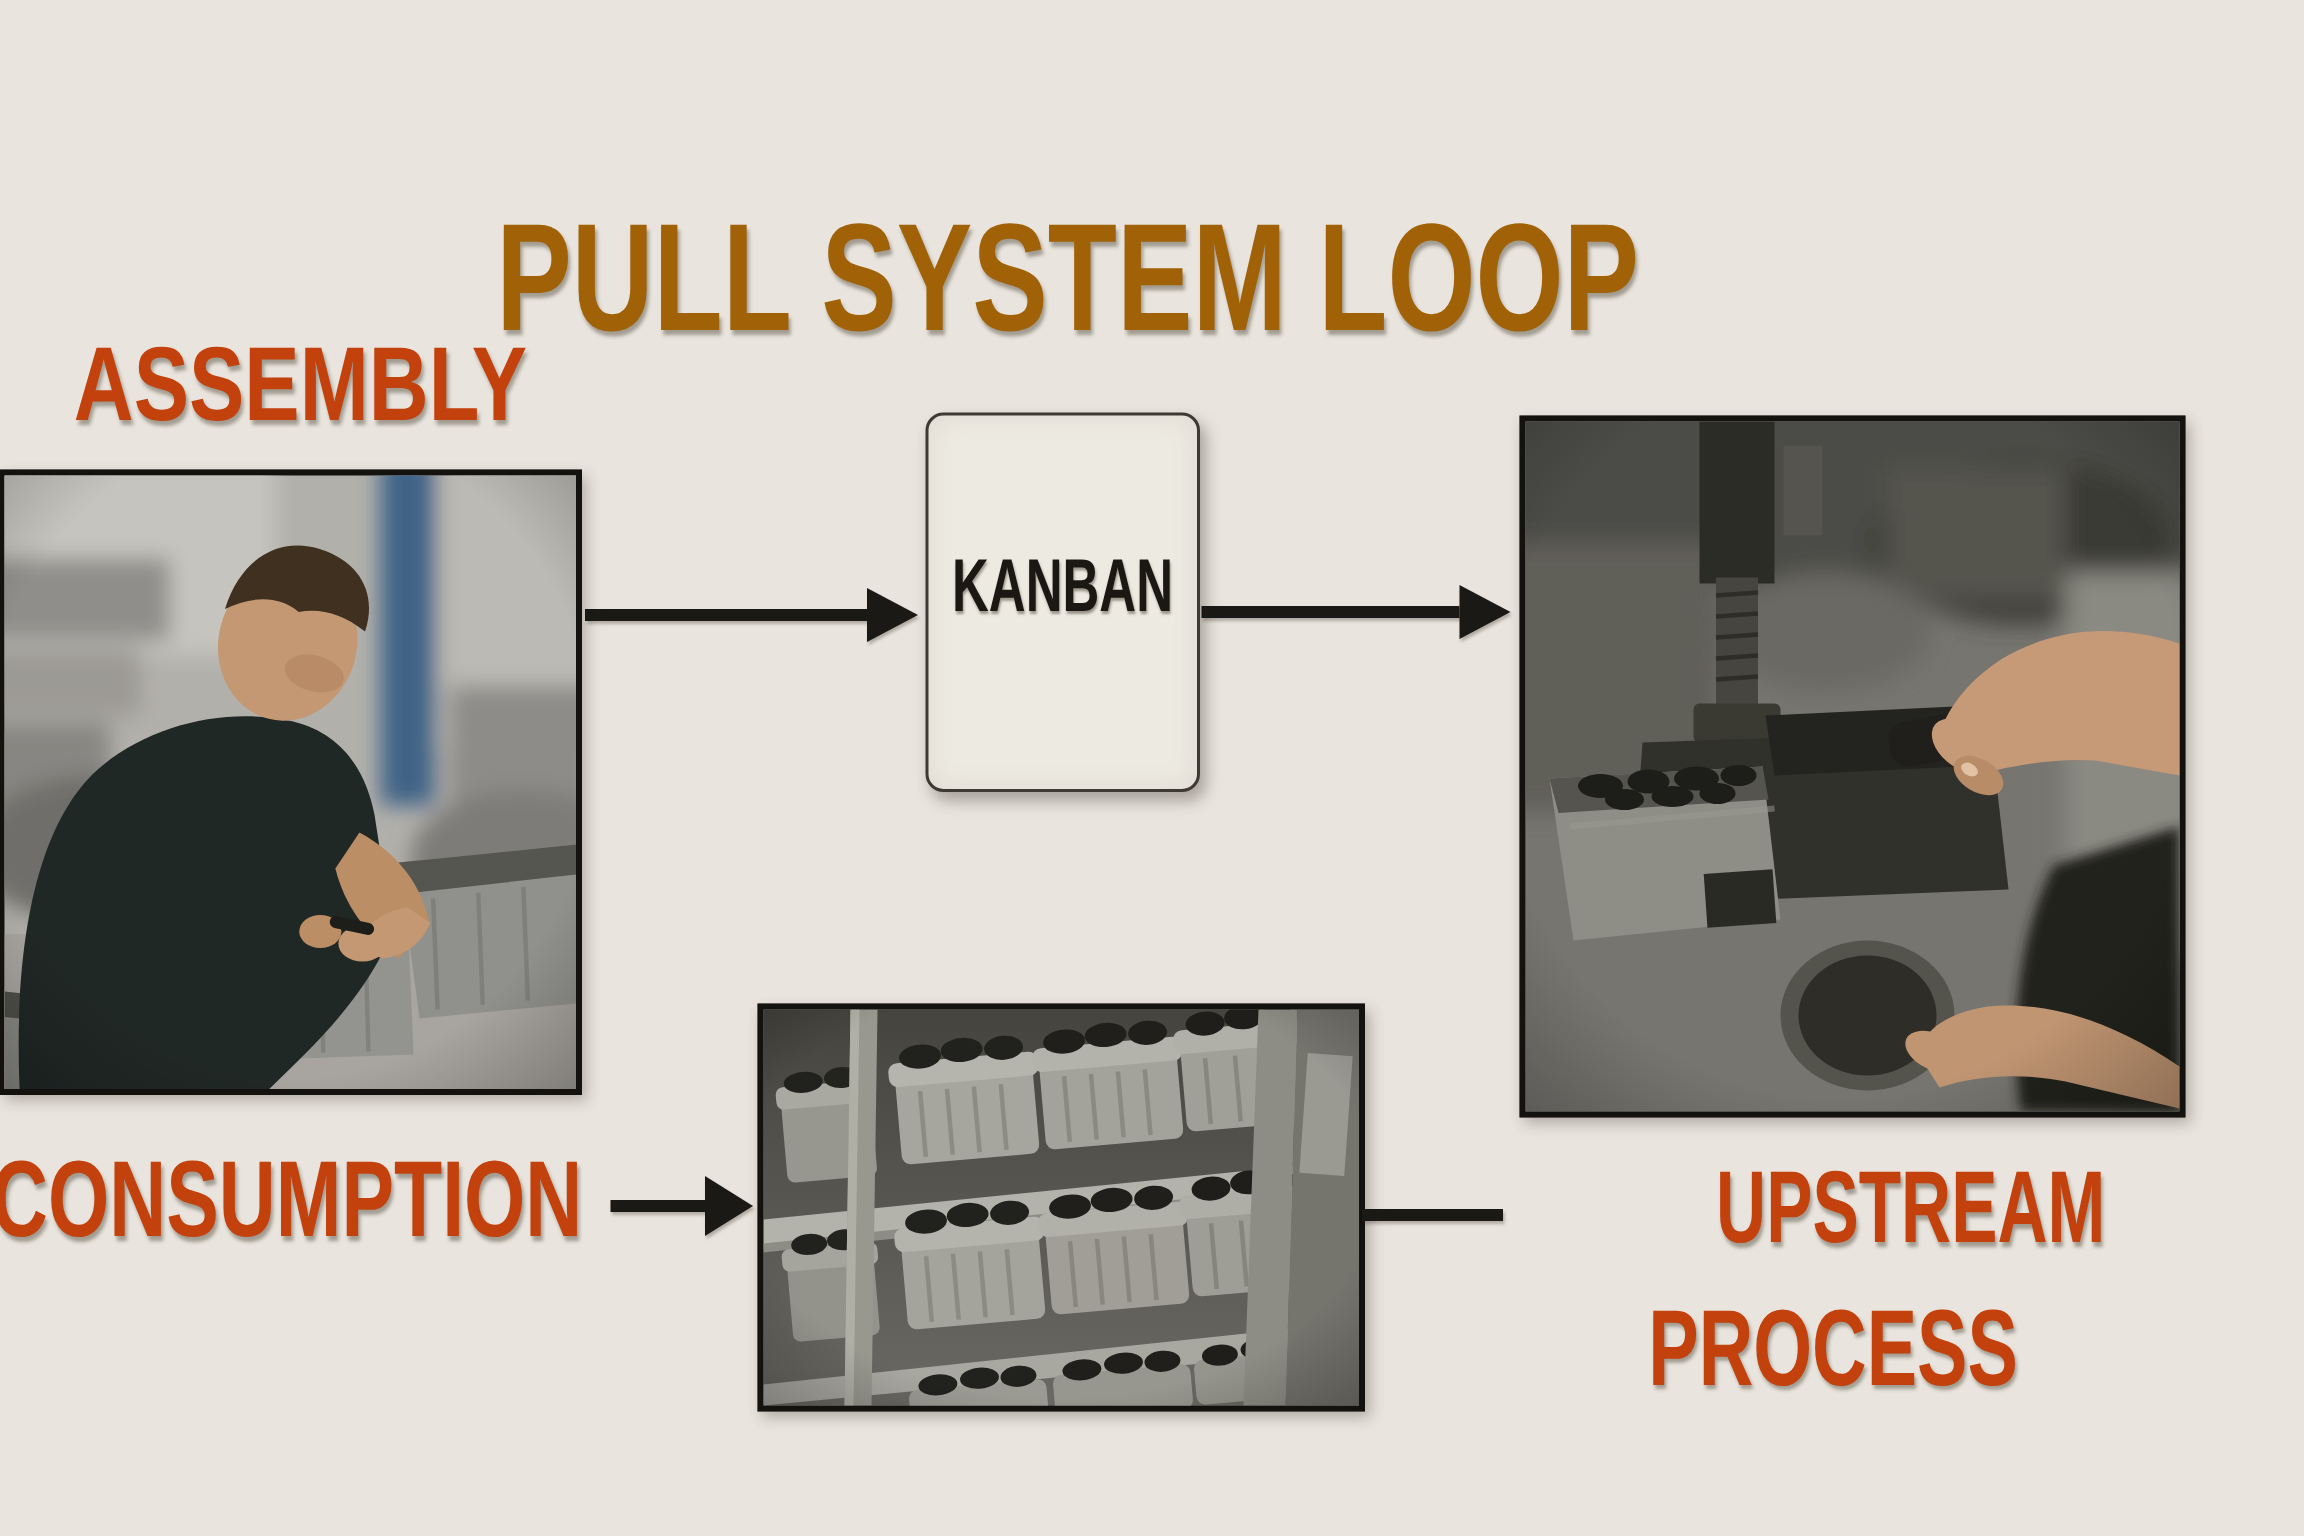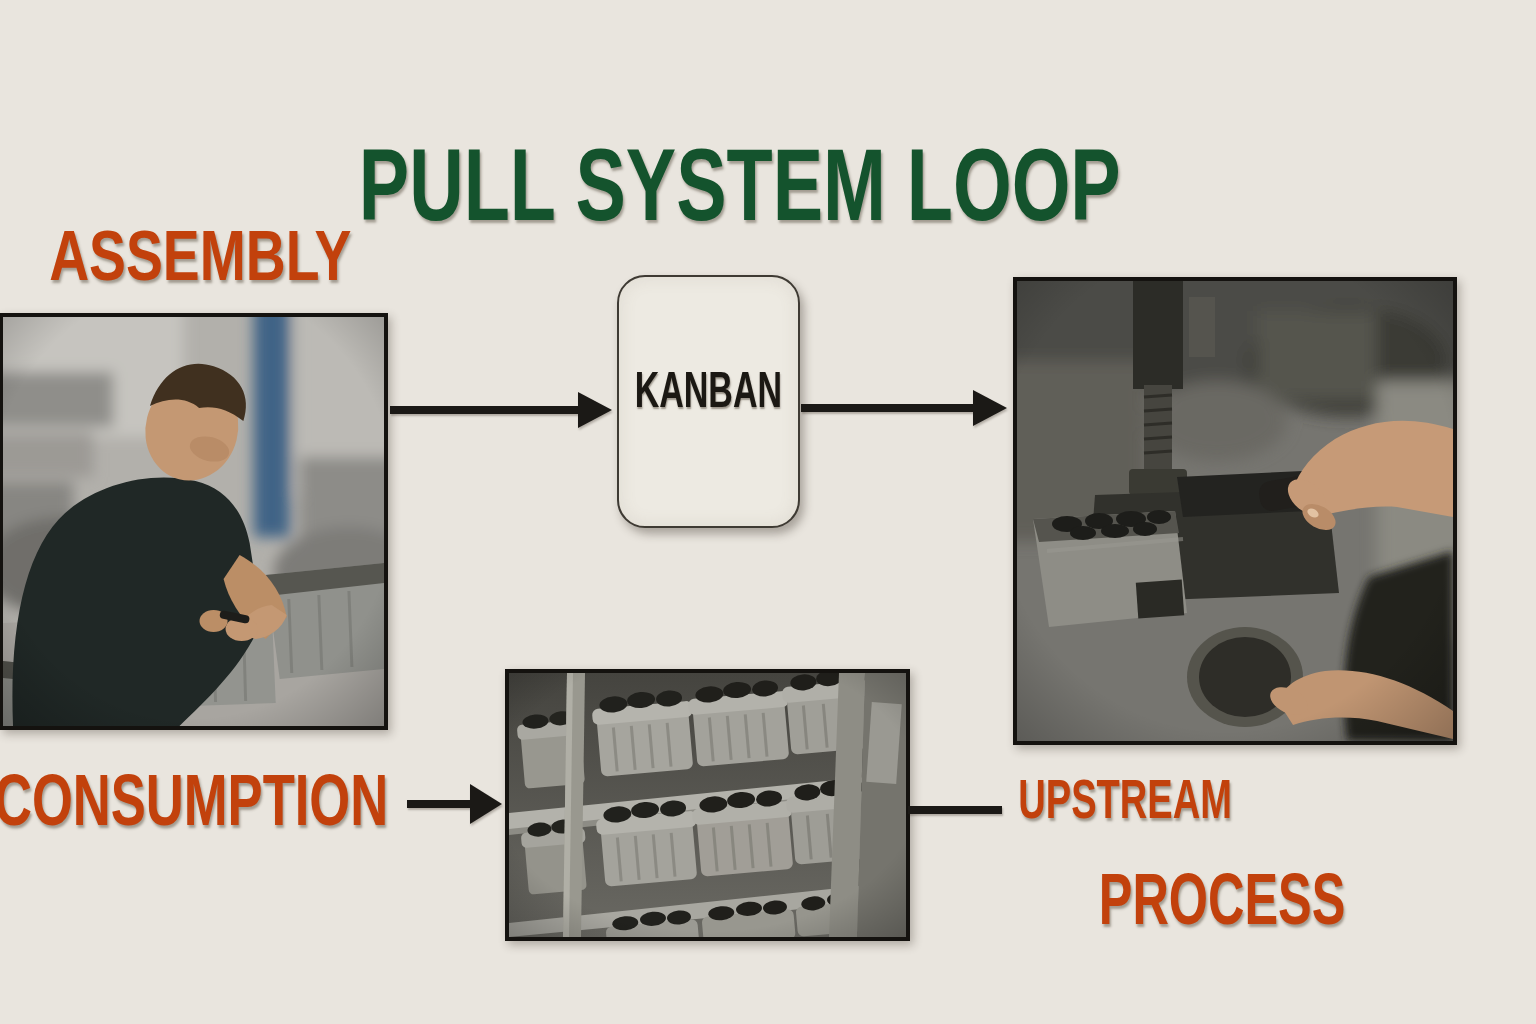--- a/index.html
+++ b/index.html
@@ -11,37 +11,37 @@
   }
   .stage{position:relative;width:1536px;height:1024px;background:#e9e5de;}
 
   
   .lbl{
     position:absolute;line-height:1;font-weight:700;color:#c2410c;
     text-shadow:2px 3px 3px rgba(75,66,52,.45);
     white-space:nowrap;
   }
   .cx{display:inline-block;transform-origin:center top;}
-  .title{left:0;top:66px;width:1424px;text-align:center;font-size:102px;color:#14532d;padding-left:28px;}
+  .title{left:0;top:66px;width:1424px;text-align:center;font-size:102px;color:#a16207;}
   .title .cx{transform:scaleX(.74);}
   .label-assembly{left:0;top:221px;width:400px;text-align:center;font-size:70px;}
   .label-assembly .cx{transform:scaleX(.79);}
   .label-kanban-signal{left:461px;top:580px;width:500px;text-align:center;font-size:70px;}
   .label-kanban-signal .cx{transform:scaleX(.74);}
   .label-consumption{left:-6px;top:764px;font-size:72px;}
   .label-consumption .cx{transform-origin:left top;transform:scaleX(.73);}
-  .label-upstream-1{left:968px;top:771px;width:405px;text-align:left;font-size:56px;}
+  .label-upstream-1{left:1060px;top:771px;width:405px;text-align:right;font-size:68px;}
   .label-upstream-1 .cx{transform:scaleX(.68);}
   .label-upstream-2{left:1020px;top:863px;width:405px;text-align:center;font-size:72px;}
   .label-upstream-2 .cx{transform:scaleX(.70);}
 
   
   .kanban-card{
     position:absolute;left:617px;top:275px;width:183px;height:253px;
-    box-sizing:border-box;background:#edeae2;border:2px solid #3e3a33;border-radius:28px;
+    box-sizing:border-box;background:#edeae2;border:2px solid #3e3a33;border-radius:12px;
     box-shadow:4px 6px 10px rgba(45,38,28,.35), inset 0 0 18px rgba(120,110,90,.12);
     display:flex;align-items:center;justify-content:center;
   }
   .kanban-card .txt{
     font-size:50px;font-weight:700;color:#1b1813;line-height:1;margin-top:-24px;
     text-shadow:1px 2px 2px rgba(75,66,52,.5);
   }
   .kanban-card .txt .cx{transform:scaleX(.68);}
 
   

